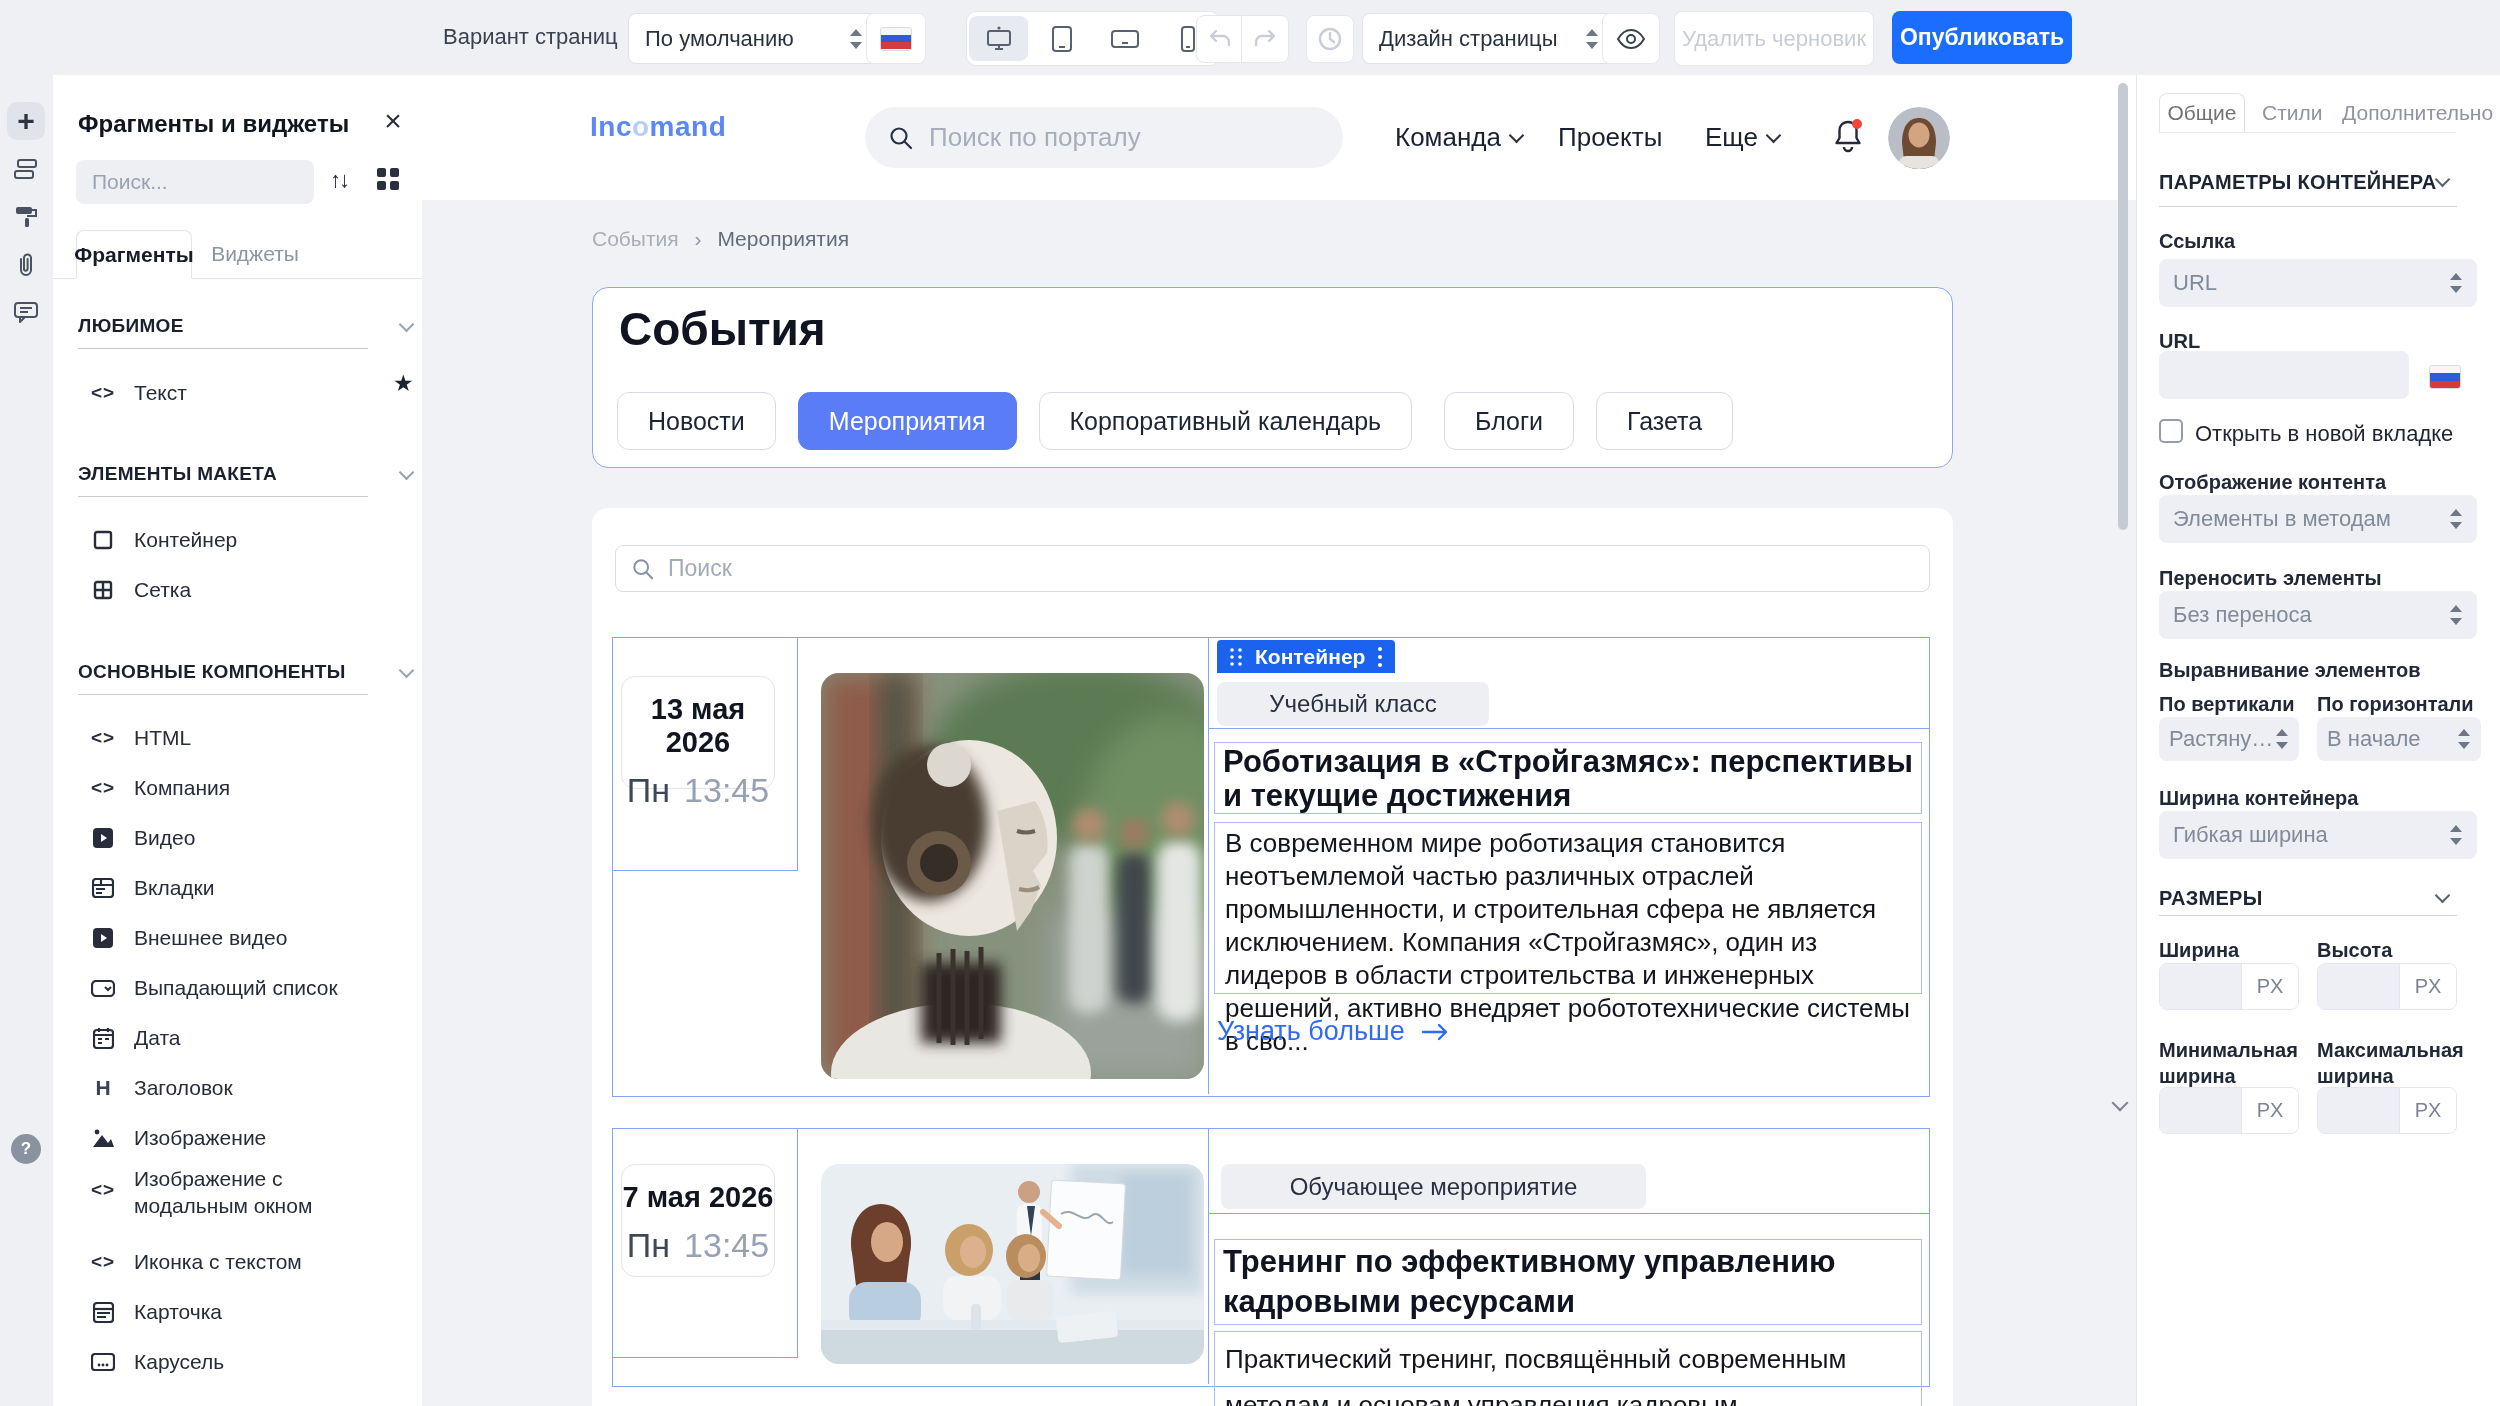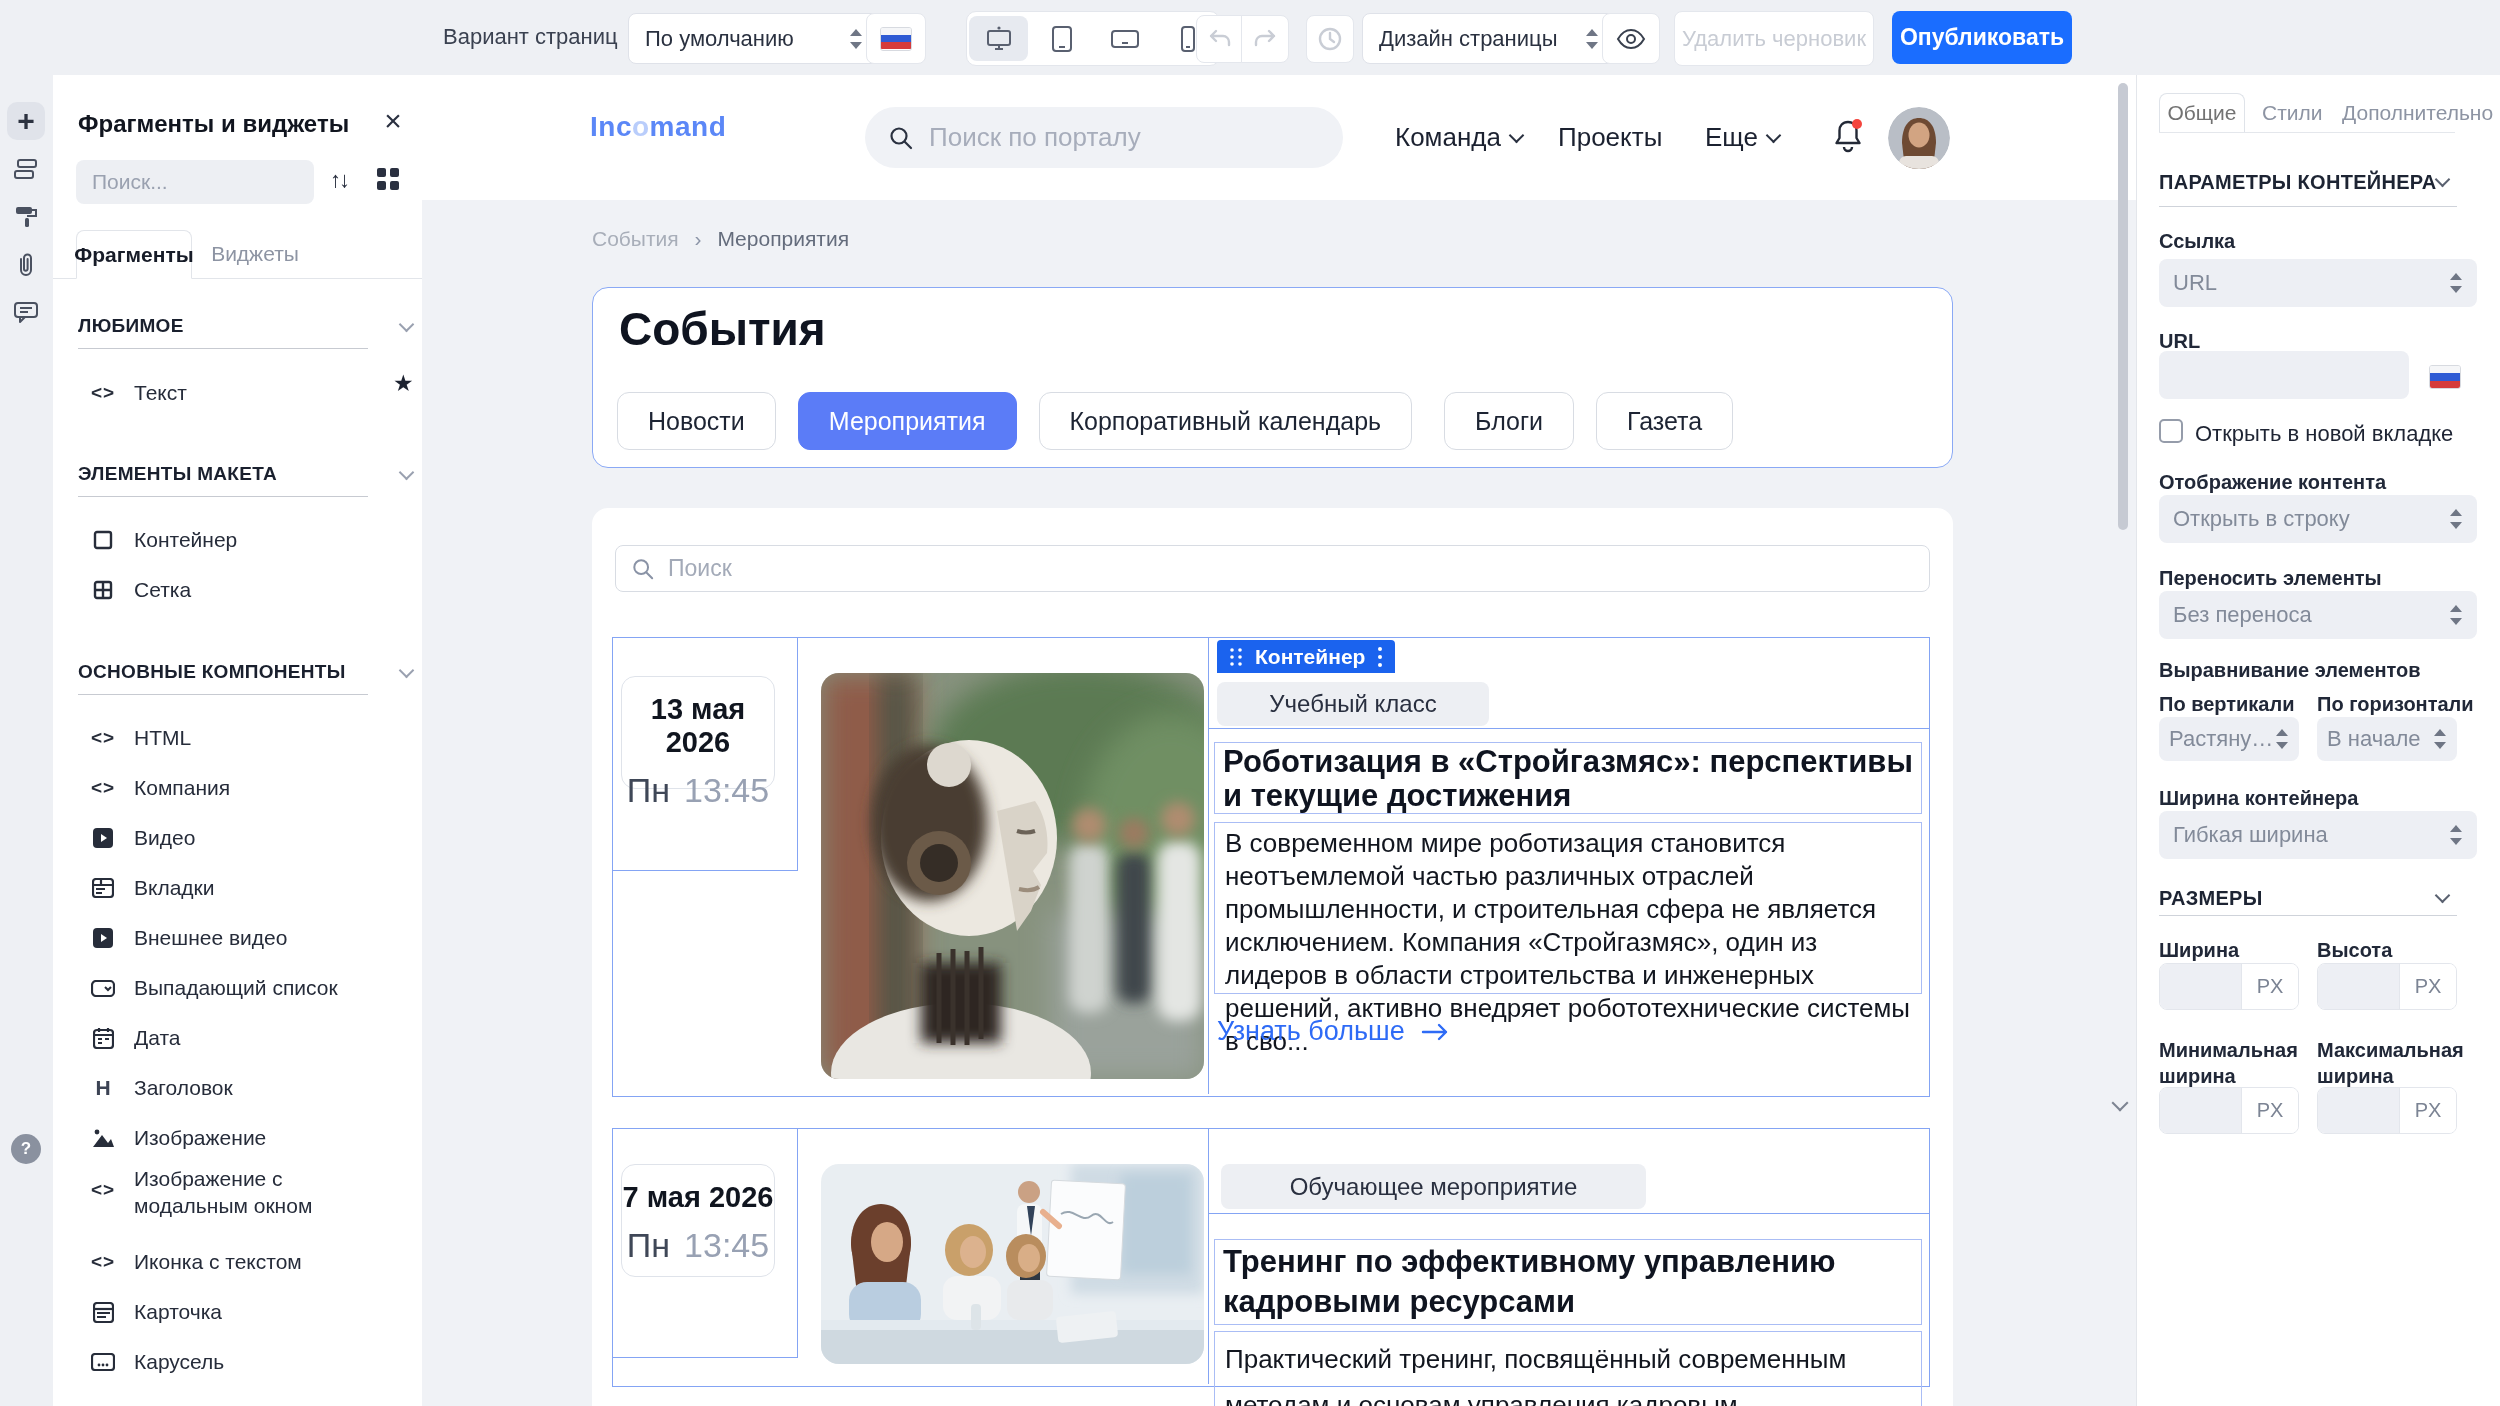--- a/index.html
+++ b/index.html
@@ -592,38 +592,38 @@
       <i></i>
       <i></i>
       <i></i>
     </span>
 
   <div class="cbx" style="left:22px;top:344px"></div>
   <div class="cbxlbl" style="left:58px;top:346px">Открыть в новой вкладке</div>
 
   <div class="rlbl" style="left:22px;top:396px">Отображение контента</div>
   <div class="rsel" style="left:22px;top:420px;width:318px;height:48px">
-    <span>Открыть в строку</span>
+    <span>Элементы в методам</span>
       <span class="uds"></span>
   </div>
 
   <div class="rlbl" style="left:22px;top:492px">Переносить элементы</div>
   <div class="rsel" style="left:22px;top:516px;width:318px;height:48px">
     <span>Без переноса</span>
       <span class="uds"></span>
   </div>
 
   <div class="rlbl" style="left:22px;top:584px">Выравнивание элементов</div>
   <div class="rlbl" style="left:22px;top:618px">По вертикали</div>
   <div class="rlbl" style="left:180px;top:618px">По горизонтали</div>
   <div class="rsel" style="left:22px;top:642px;width:140px;height:44px;padding:0 10px">
     <span>Растяну…</span>
       <span class="uds"></span>
   </div>
-  <div class="rsel" style="left:180px;top:642px;width:140px;height:44px;padding:0 10px">
+  <div class="rsel" style="left:180px;top:642px;width:164px;height:44px;padding:0 10px">
     <span>В начале</span>
       <span class="uds"></span>
   </div>
 
   <div class="rlbl" style="left:22px;top:712px">Ширина контейнера</div>
   <div class="rsel" style="left:22px;top:736px;width:318px;height:48px">
     <span>Гибкая ширина</span>
       <span class="uds"></span>
   </div>
 

